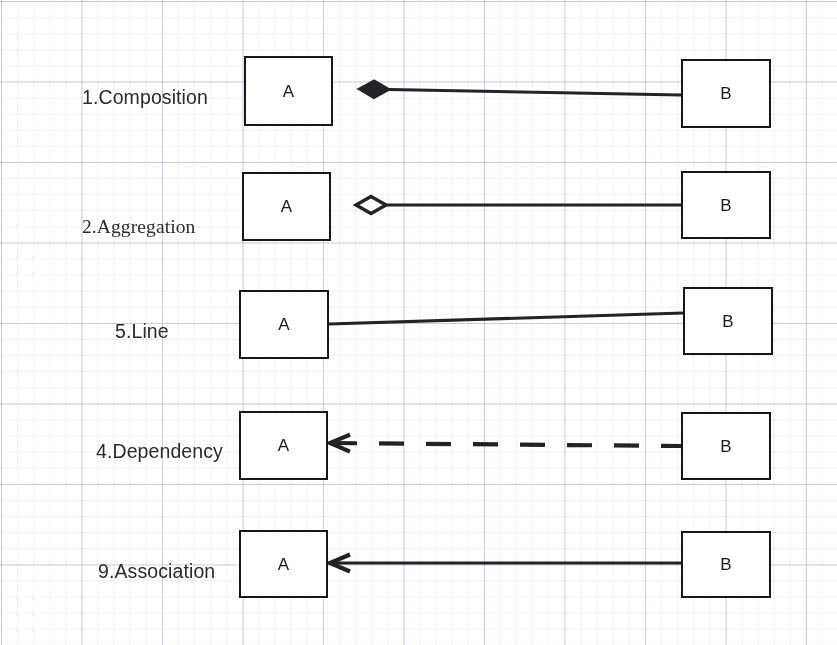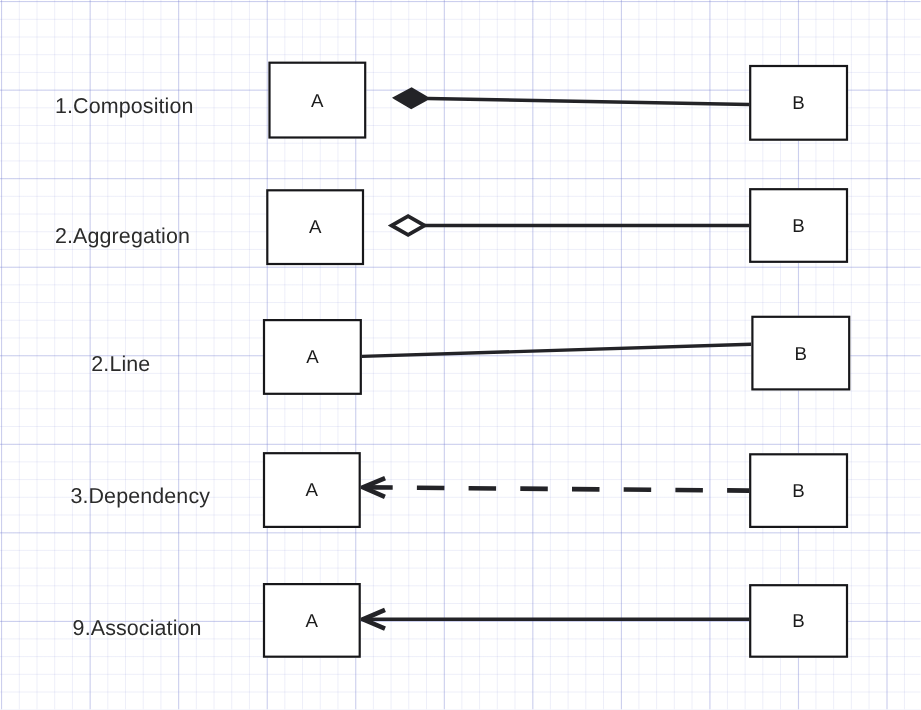--- a/index.html
+++ b/index.html
@@ -26,20 +26,21 @@
     overflow: hidden;
     font-family: "Liberation Sans", sans-serif;
   }
   .row-label {
     position: absolute;
     color: #2b2b2b;
     font-size: 19.5px;
     font-family: "Liberation Sans", sans-serif;
     white-space: nowrap;
     letter-spacing: 0.1px;
+    margin-left: 32px;
   }
   .node-box {
     position: absolute;
     background: #ffffff;
     border: 2.2px solid #17171a;
     box-sizing: border-box;
     display: flex;
     align-items: center;
     justify-content: center;
   }
@@ -112,19 +113,19 @@
       </div>
       <div class="node-box" style="left: 239px; top: 530px; width: 89px; height: 68px;">
         <span class="node-label">A</span>
       </div>
       <div class="node-box" style="left: 681px; top: 531px; width: 90px; height: 67px;">
         <span class="node-label">B</span>
       </div>
     </div>
   <div id="labels">
       <div class="row-label" style="left: 50px; top: 86px;">1.Composition</div>
-      <div class="row-label" style="left: 50px; top: 204px;">2.Aggregation</div>
-      <div class="row-label" style="left: 83px; top: 320px;">2.Line</div>
-      <div class="row-label" style="left: 64px; top: 440px;">3.Dependency</div>
+      <div class="row-label" style="left: 50px; top: 216px; font-family: Liberation Serif, serif;">2.Aggregation</div>
+      <div class="row-label" style="left: 83px; top: 320px;">5.Line</div>
+      <div class="row-label" style="left: 64px; top: 440px;">4.Dependency</div>
       <div class="row-label" style="left: 66px; top: 560px;">9.Association</div>
     </div>
 
 </div>
 
 </body></html>

